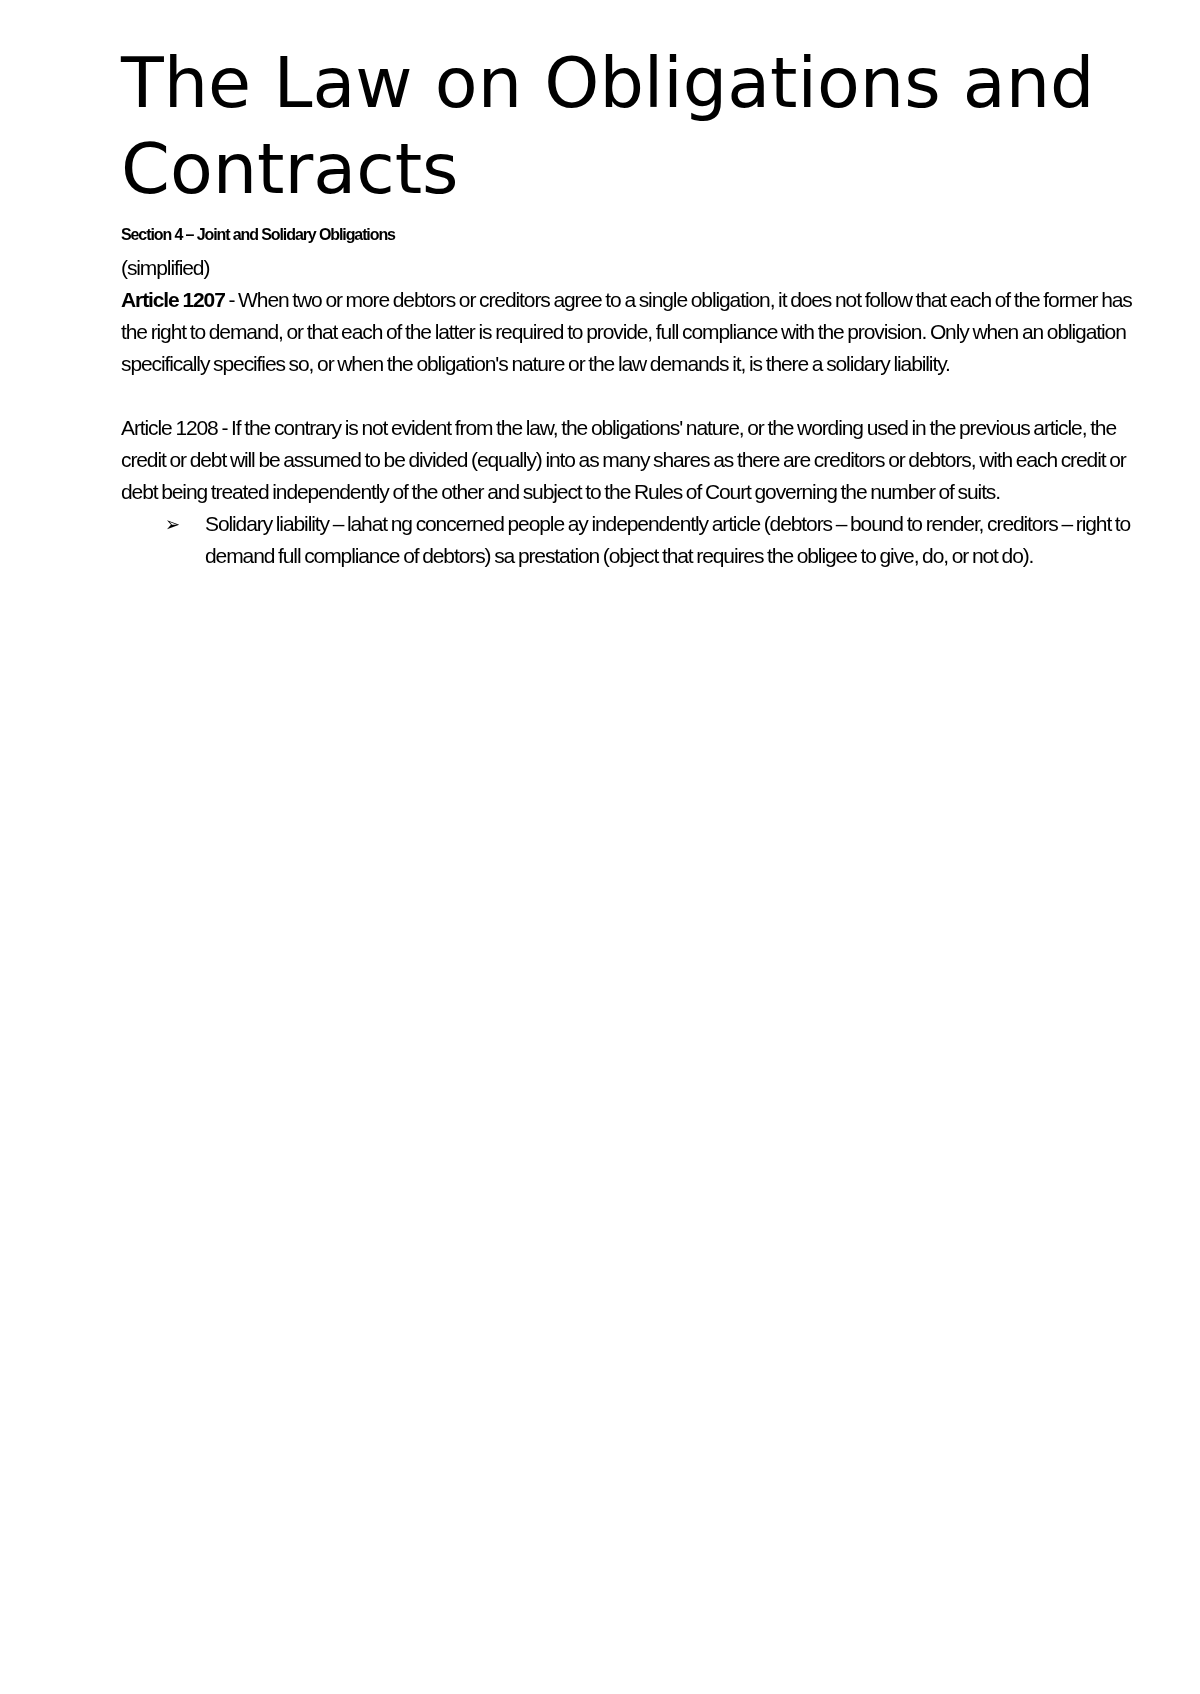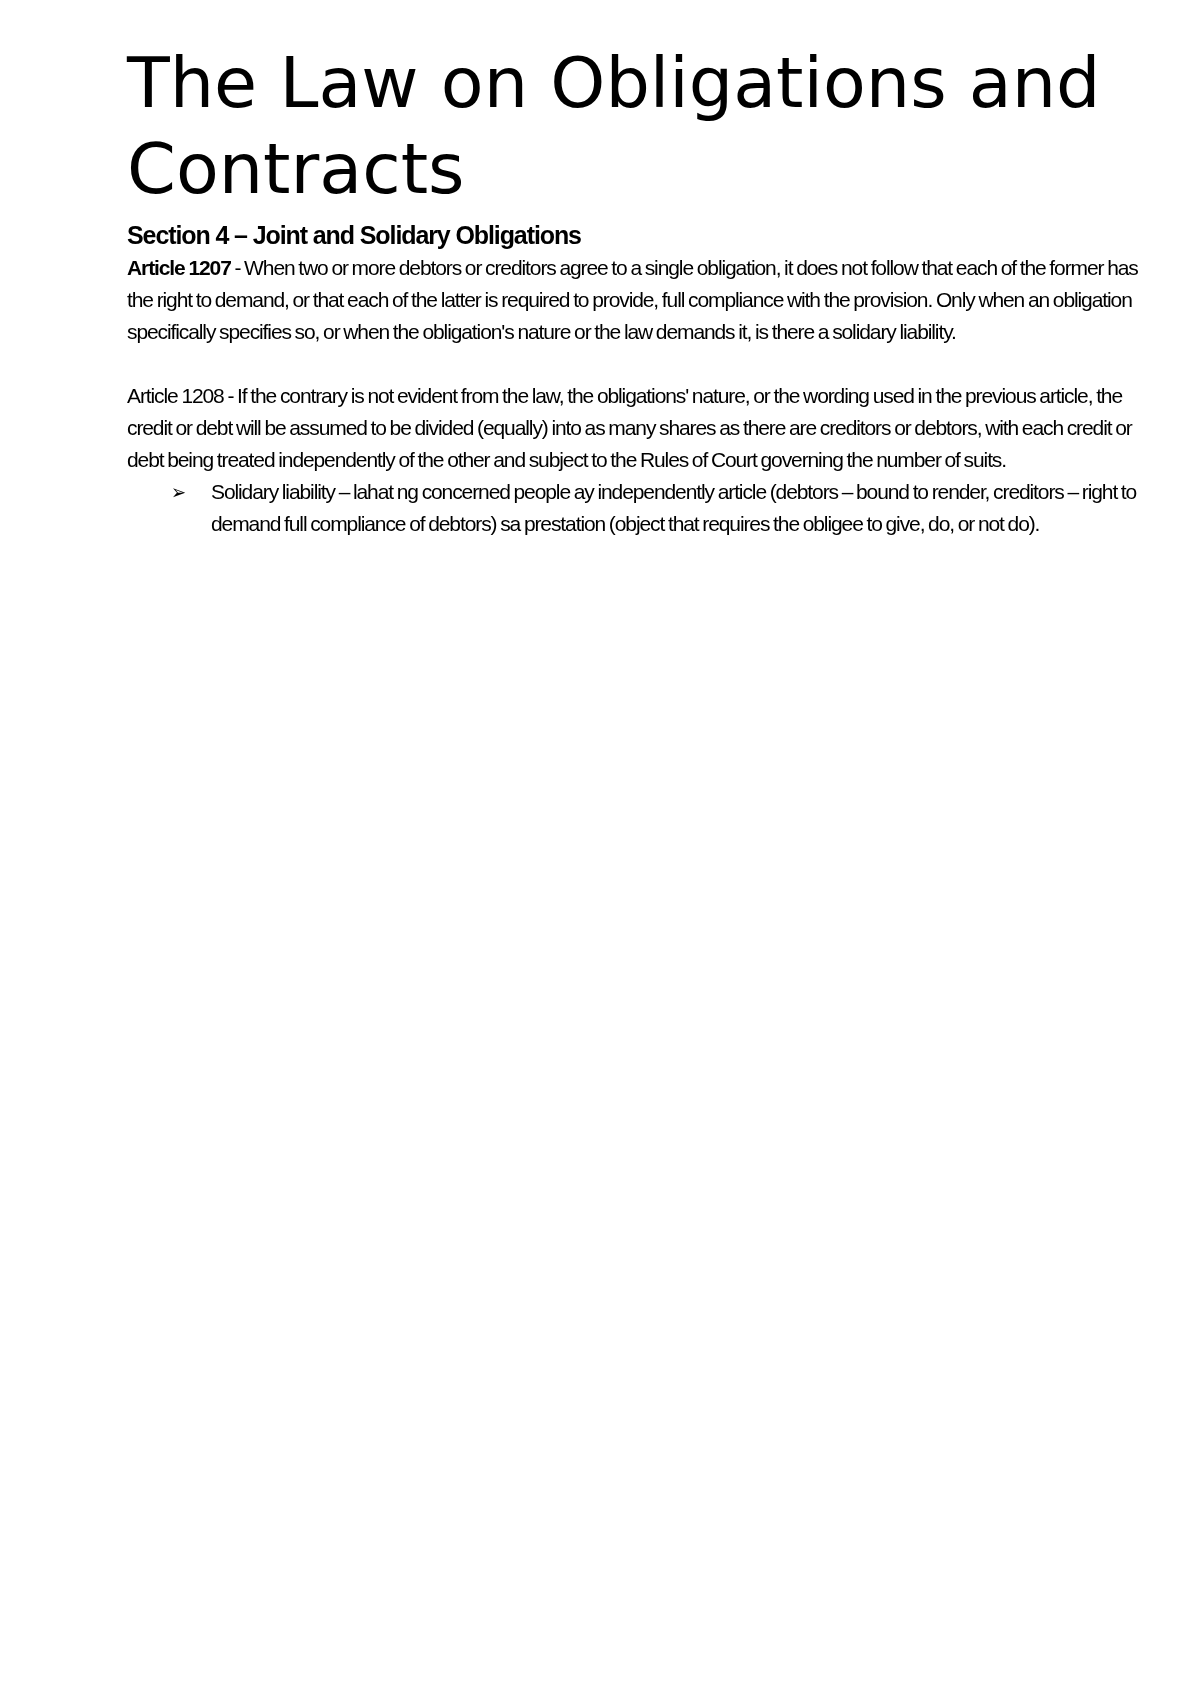--- a/index.html
+++ b/index.html
@@ -1,50 +1,51 @@
 <!DOCTYPE html>
 <html><head>
   <meta charset="utf-8">
   <style>
     html, body { margin: 0; padding: 0; background: #ffffff; }
     body { width: 1200px; height: 1694px; position: relative; overflow: hidden; color: #000; }
-    .page { position: absolute; left: 127px; top: 40px; width: 1040px; }
+    .page { position: absolute; left: 121px; top: 40px; width: 1040px; }
     .title {
       font-family: "DejaVu Sans", sans-serif;
       font-size: 70px; line-height: 86px; font-weight: normal;
       margin: 0; letter-spacing: 0px;
     }
     .body-text {
       font-family: "Liberation Sans", sans-serif;
       font-size: 21px; line-height: 32px;
       transform-origin: left top;
     }
     .condensed { font-stretch: condensed; letter-spacing: -1.1px; word-spacing: -1px; }
     .section-heading {
       font-family: "Liberation Sans", sans-serif;
-      font-weight: bold; font-size: 25px; line-height: 34px;
+      font-weight: bold; font-size: 16px; line-height: 34px;
       margin-top: 6px; letter-spacing: -1.1px;
     }
     .subtitle { margin-top: 0px; }
     p { margin: 0; }
     .article-label { font-weight: bold; }
     .spacer { height: 32px; }
     .bullet-list { list-style: none; margin: 0; padding: 0; }
     .bullet-item { position: relative; padding-left: 84px; }
     .bullet-glyph { position: absolute; left: 44px; top: 0; font-family: "DejaVu Sans", sans-serif; font-size: 20px; }
   </style>
 </head>
 <body>
 
 <div class="page">
   <h1 class="title">The Law on Obligations and Contracts</h1>
 
   <div class="section-heading">Section 4 – Joint and Solidary Obligations</div>
 
   <div class="body-text condensed">
+    <p class="subtitle">(simplified)</p>
 
     <p><span class="article-label">Article 1207</span><span> - When two or more debtors or creditors agree to a single obligation, it does not follow that each of the former has the right to demand, or that each of the latter is required to provide, full compliance with the provision. Only when an obligation specifically specifies so, or when the obligation's nature or the law demands it, is there a solidary liability.</span></p>
 
     <div class="spacer"></div>
 
     <p><span>Article 1208</span><span> - If the contrary is not evident from the law, the obligations' nature, or the wording used in the previous article, the credit or debt will be assumed to be divided (equally) into as many shares as there are creditors or debtors, with each credit or debt being treated independently of the other and subject to the Rules of Court governing the number of suits.</span></p>
 
     <ul class="bullet-list">
       <li class="bullet-item">
         <span class="bullet-glyph">➢</span>

